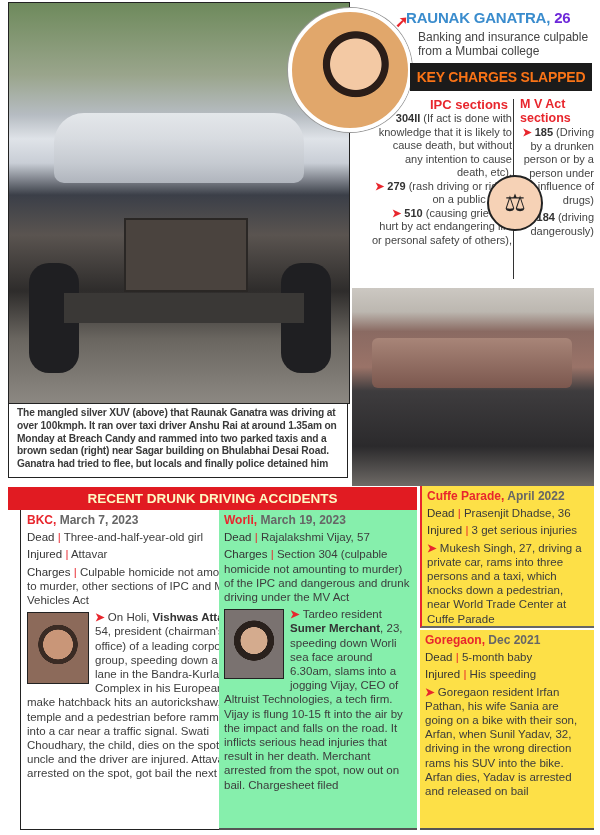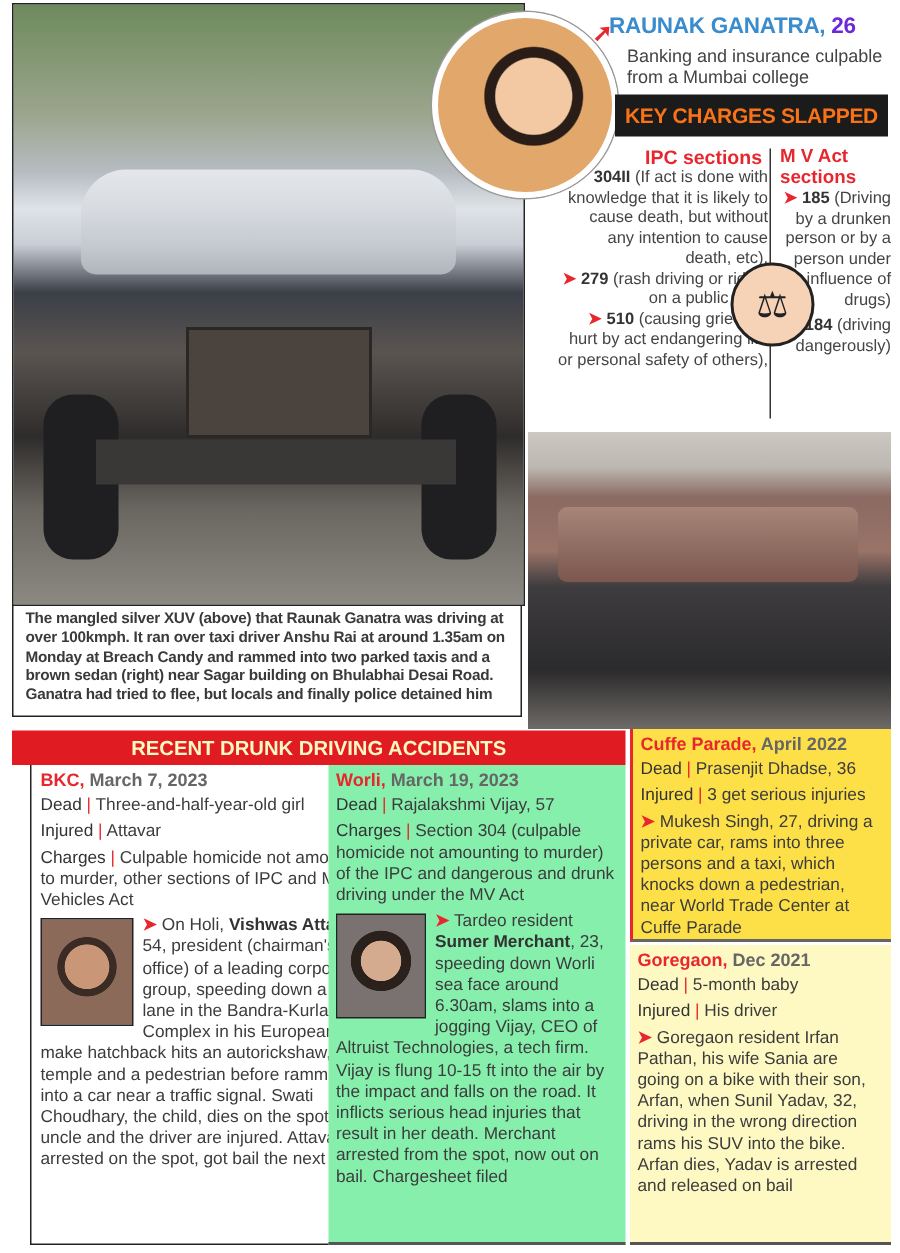--- a/index.html
+++ b/index.html
@@ -34,21 +34,21 @@
   .col { position:absolute; font-size:11.5px; line-height:14.2px; color:#3c3c3c; box-sizing:border-box; }
   .col p { margin:0; }
   .col .h { font-weight:bold; color:#666; font-size:12px; margin-bottom:3px; }
   .col .h .loc { color:#e8262d; }
   .col .row { margin-bottom:3px; }
   .col .lbl { font-weight:normal; color:#333; }
   .col .sep { color:#e8262d; }
   .col-bkc { left:8px; top:510px; width:239px; height:320px; padding:3px 6px; border-left:1px solid #222; border-bottom:1px solid #222; background:#fff;margin-left:12px; }
   .col-worli { left:219px; top:510px; width:198px; height:320px; padding:3px 5px; background:#86efac; border-bottom:2px solid #555; }
   .col-cuffe { left:420px; top:486px; width:174px; height:142px; padding:3px 5px; border-left:2px solid #e8262d; background:#fde047; border-bottom:2px solid #666; }
-  .col-goregaon { left:420px; top:630px; width:174px; height:200px; padding:3px 5px; background:#fef9c3; border-bottom:2px solid #555; }
+  .col-goregaon { left:420px; top:630px; width:174px; height:200px; padding:3px 5px; background:#fde047; border-bottom:2px solid #555; }
   .face { float:left; margin:2px 6px 2px 0; width:60px; height:70px; border:1px solid #222; }
   .face-attavar { background:radial-gradient(circle at 50% 45%,#c99678 0 30%,#3a2b24 31% 40%,#8c6a5a 41% 100%); }
   .face-merchant { width:58px; height:68px; background:radial-gradient(circle at 50% 45%,#d4ab8e 0 28%,#2a211d 29% 42%,#7a7270 43% 100%); }
 </style>
 </head>
 <body>
 
 <div class="abs photo-main">
   <div class="hood"></div>
   <div class="grill"></div>
@@ -111,15 +111,15 @@
 <div class="col col-cuffe">
   <p class="h"><span class="loc">Cuffe Parade,</span><span> April 2022</span></p>
   <p class="row"><span class="lbl">Dead</span> <span class="sep">|</span> <span>Prasenjit Dhadse, 36</span></p>
   <p class="row"><span class="lbl">Injured</span> <span class="sep">|</span> <span>3 get serious injuries</span></p>
   <p><span class="red-arrow">➤</span> <span>Mukesh Singh, 27, driving a private car, rams into three persons and a taxi, which knocks down a pedestrian, near World Trade Center at Cuffe Parade</span></p>
 </div>
 
 <div class="col col-goregaon">
   <p class="h"><span class="loc">Goregaon,</span><span> Dec 2021</span></p>
   <p class="row"><span class="lbl">Dead</span> <span class="sep">|</span> <span>5-month baby</span></p>
-  <p class="row"><span class="lbl">Injured</span> <span class="sep">|</span> <span>His driver</span></p>
+  <p class="row"><span class="lbl">Injured</span> <span class="sep">|</span> <span>His speeding</span></p>
   <p><span class="red-arrow">➤</span> <span>Goregaon resident Irfan Pathan, his wife Sania are going on a bike with their son, Arfan, when Sunil Yadav, 32, driving in the wrong direction rams his SUV into the bike. Arfan dies, Yadav is arrested and released on bail</span></p>
 </div>
 
 </body></html>

